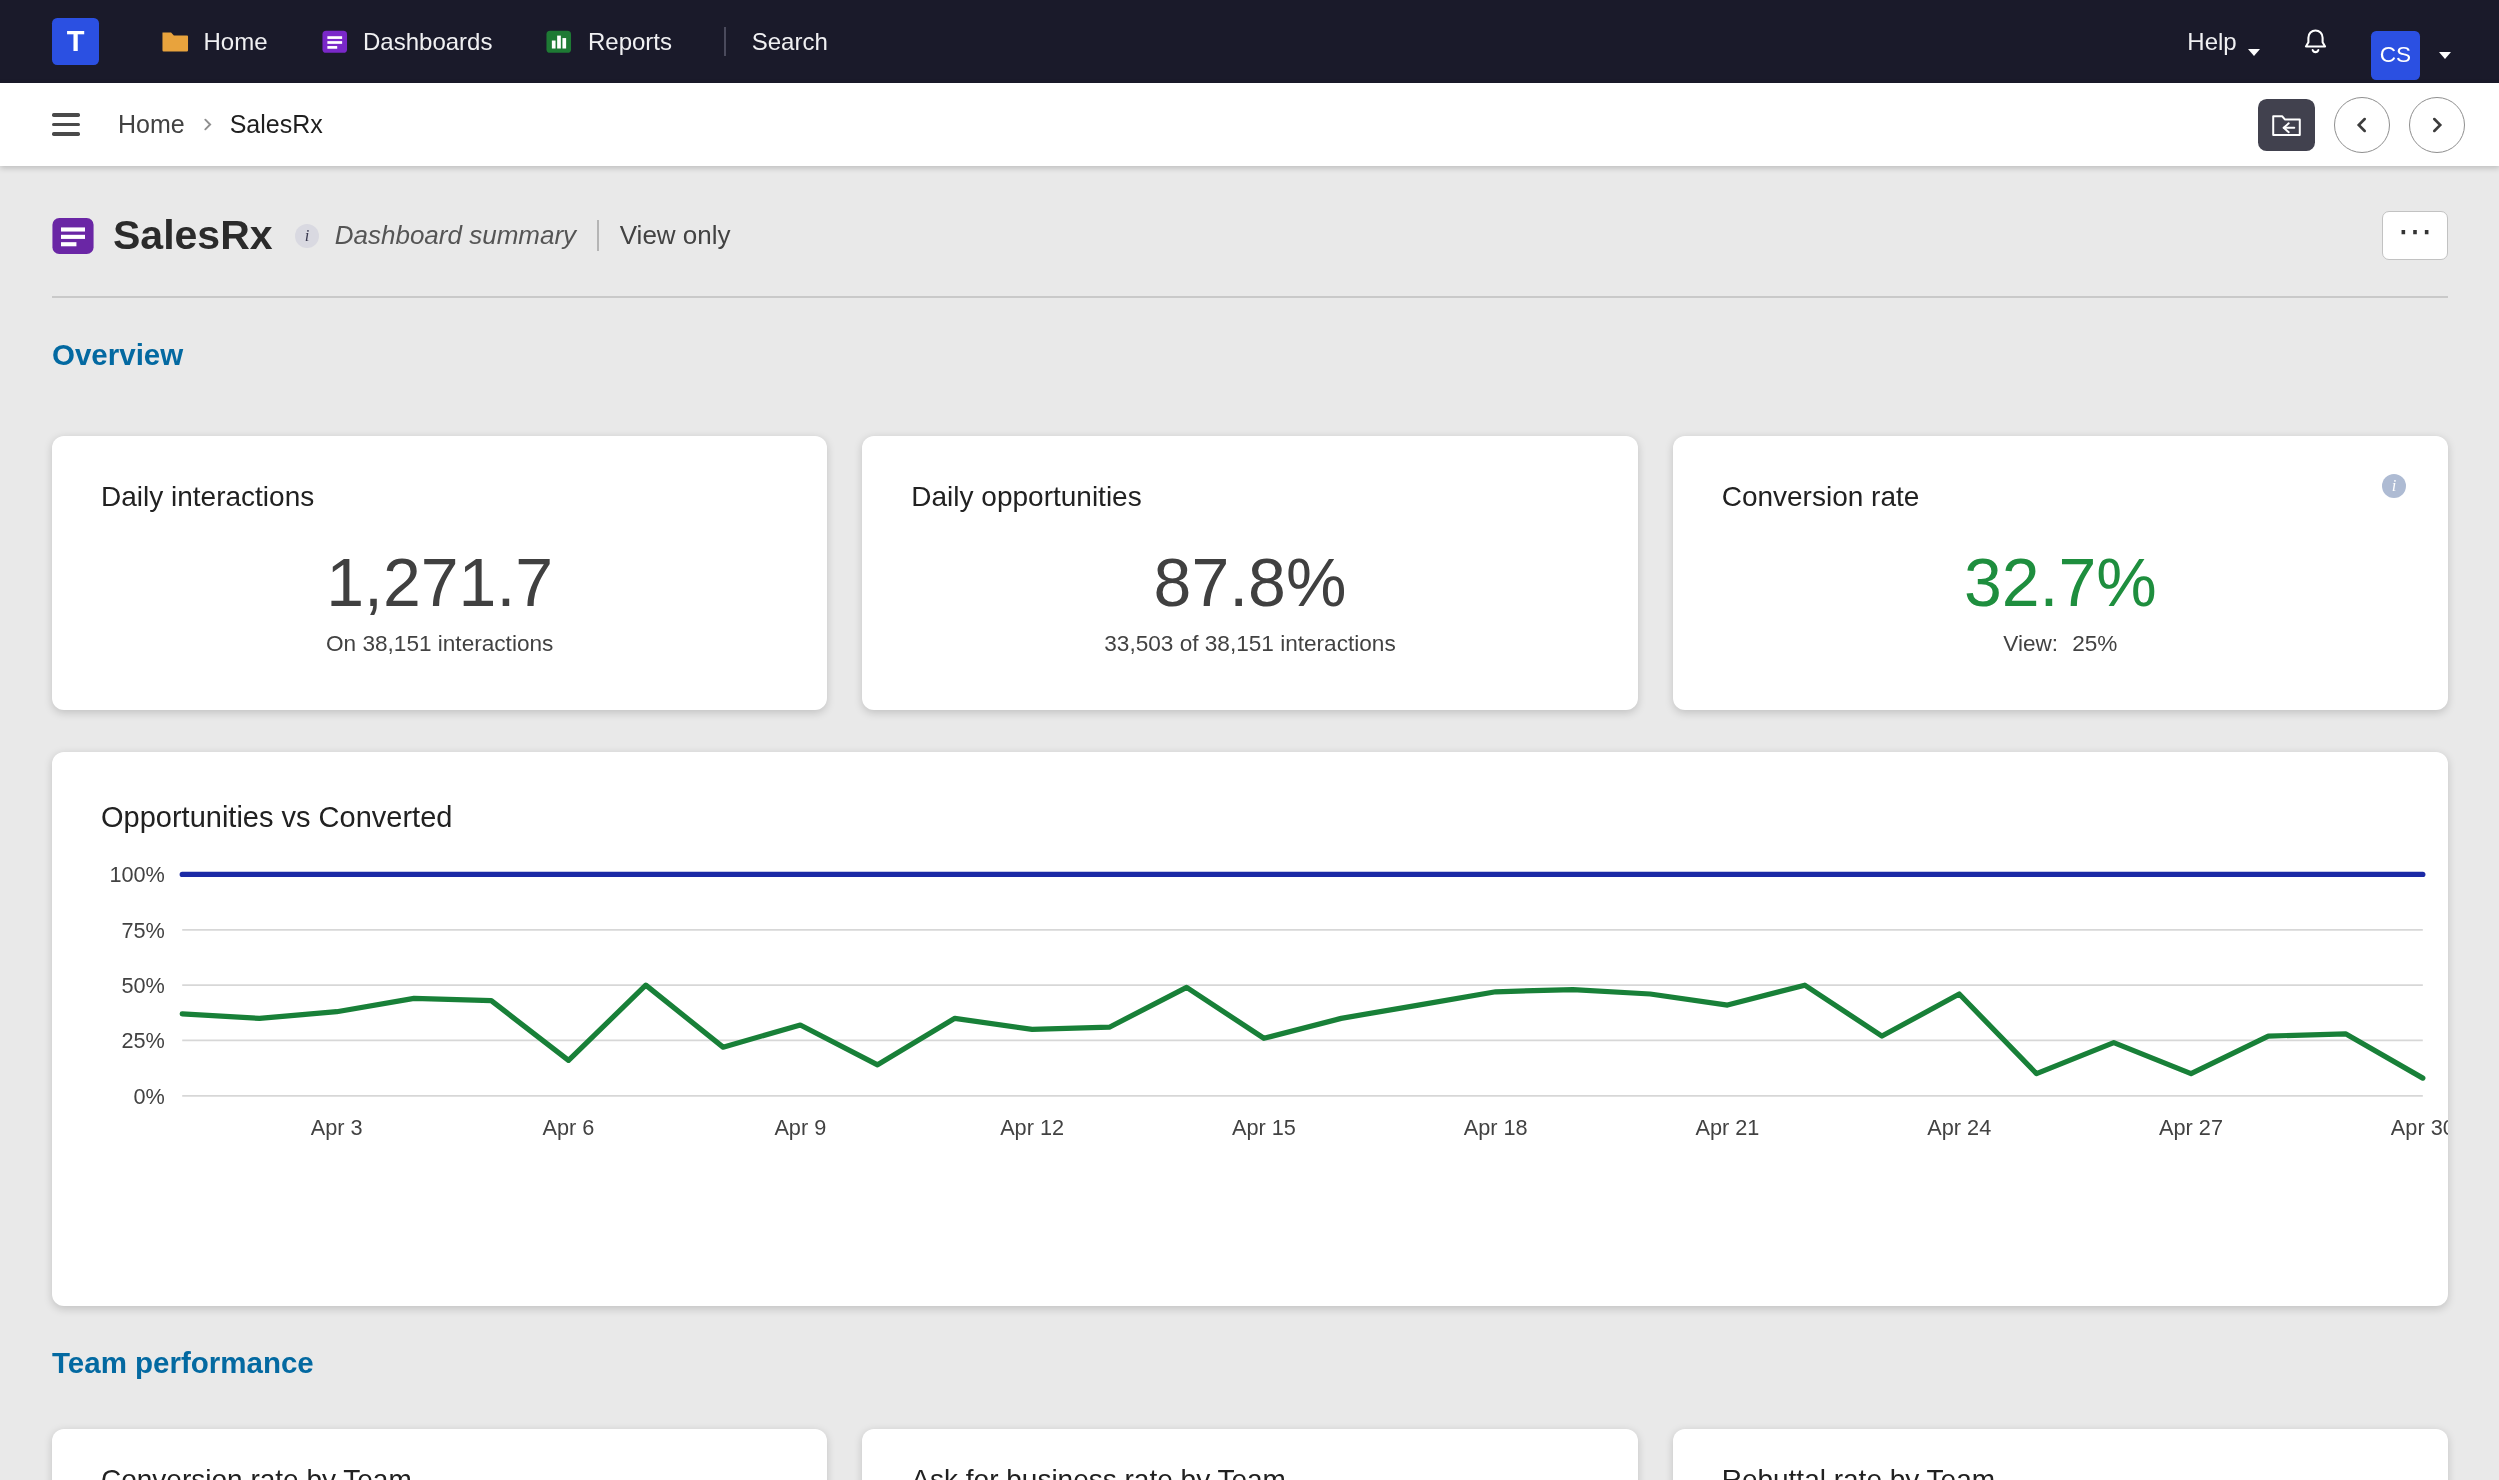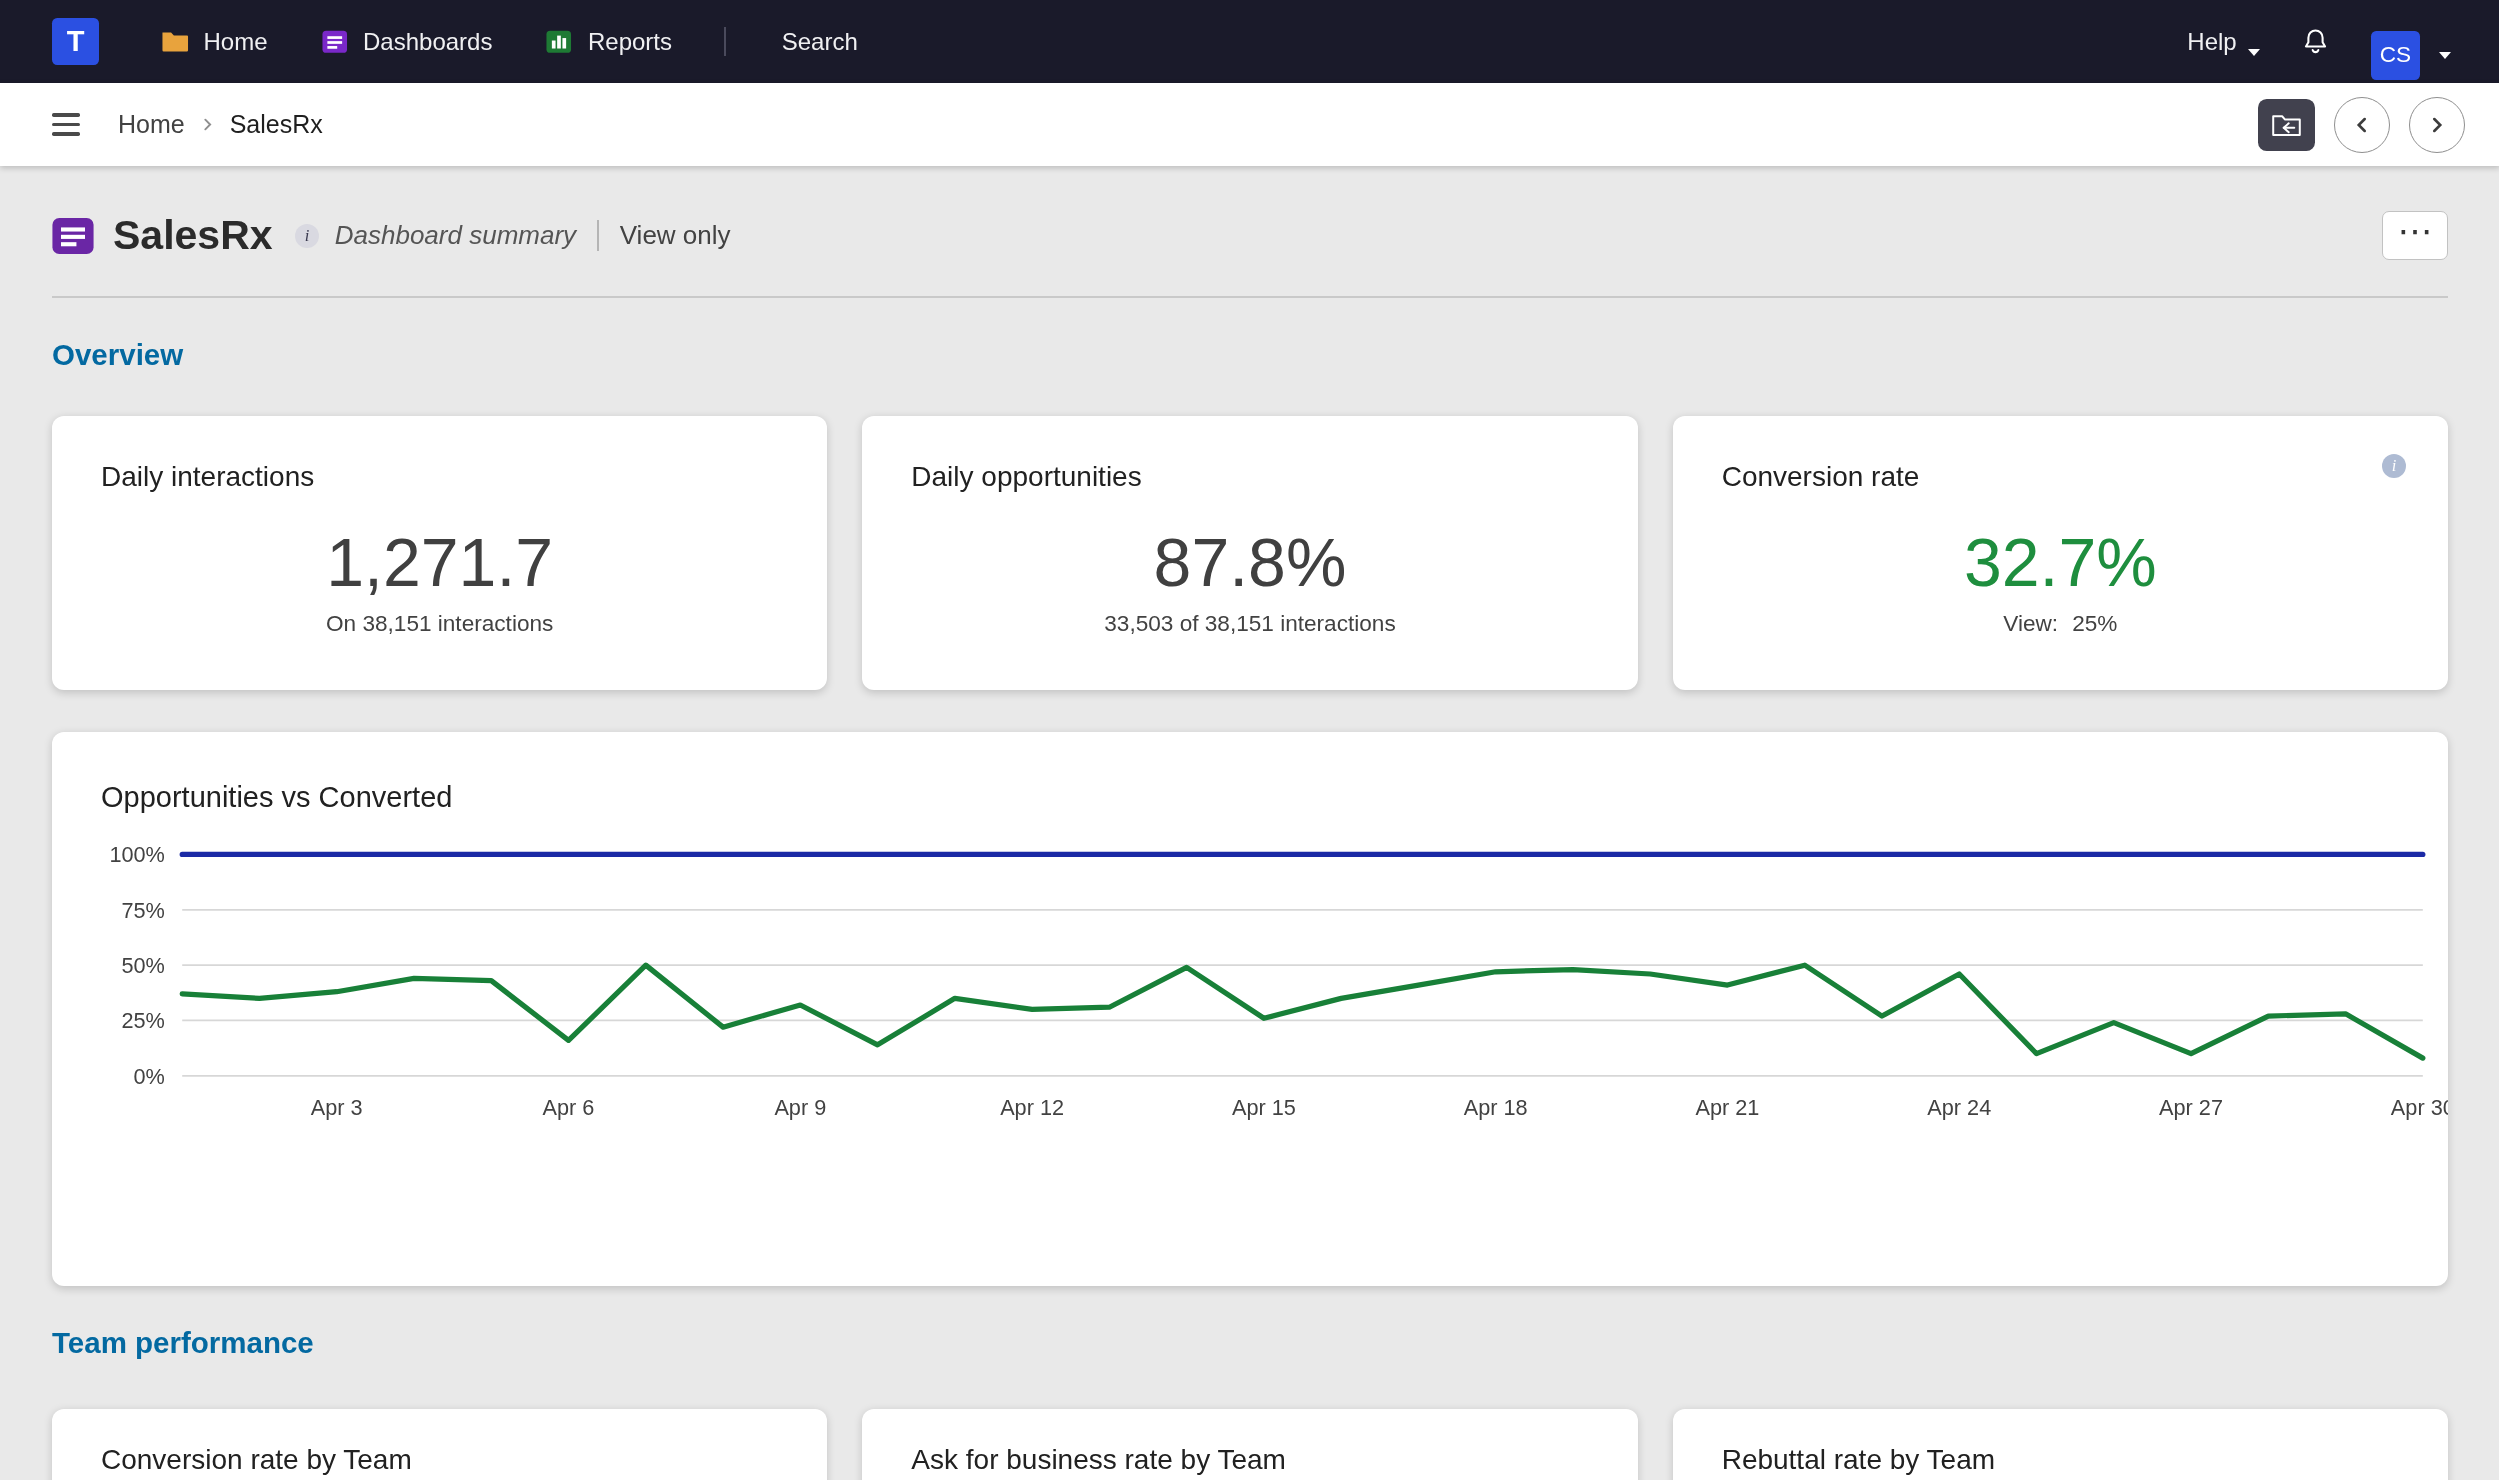--- a/index.html
+++ b/index.html
@@ -7,21 +7,21 @@
     font-family:"Liberation Sans","DejaVu Sans",sans-serif;}
 
   
   .topnav{height:83px;background:#1a1a2a;display:flex;align-items:center;
     padding:0 49px 0 52px;color:#f0f0f2;}
   .logo{width:47px;height:47px;border-radius:5.2px;background:#2b50e2;color:#fff;
     font-weight:bold;font-size:29px;display:flex;align-items:center;justify-content:center;cursor:pointer;}
   .nav-items{display:flex;align-items:center;margin-left:61px;gap:52px;}
   .nav-item{display:flex;align-items:center;gap:14px;font-size:24px;cursor:pointer;}
   .nav-divider{width:1.7px;height:29.5px;background:#4a4a5c;margin-left:52px;}
-  .nav-search{font-size:24px;margin-left:56px;cursor:pointer;}
+  .nav-search{font-size:24px;margin-left:26px;cursor:pointer;}
   .nav-right{margin-left:auto;display:flex;align-items:center;gap:40px;}
   .help{display:flex;align-items:flex-end;gap:11.3px;font-size:24px;cursor:pointer;}
   .caret{width:0;height:0;border-left:6px solid transparent;border-right:6px solid transparent;
     border-top:7.8px solid #fff;}
   .avatar-wrap{display:flex;align-items:center;gap:19px;cursor:pointer;margin-top:27px;}
   .avatar{width:49px;height:49px;border-radius:5.2px;background:#2b50e2;display:flex;
     align-items:center;justify-content:center;font-size:22.6px;color:#fff;}
 
   
   .crumb-bar{height:83px;background:#fff;display:flex;align-items:center;
@@ -48,21 +48,21 @@
   .sep{width:1.7px;height:31px;background:#b5b5b5;margin:0 21px;}
   .view-only{font-size:26px;color:#424242;}
   .more-btn{margin-left:auto;width:66px;height:49px;border:1.7px solid #c2c2c2;border-radius:7px;
     background:#fff;font-size:35px;color:#333;display:flex;align-items:center;justify-content:center;
     cursor:pointer;padding-bottom:8.7px;}
   .header-divider{height:1.7px;background:#c9c9c9;margin-top:36px;}
 
   
   .section-heading{font-size:29.5px;font-weight:bold;color:#0369a1;margin-top:40px;}
   .kpi-grid,.team-grid{display:grid;grid-template-columns:1fr 1fr 1fr;gap:35px;}
-  .kpi-grid{margin-top:44px;}
+  .kpi-grid{margin-top:64px;}
   .card{background:#fff;border-radius:12px;box-shadow:0 2.6px 8.7px rgba(0,0,0,.17);}
   .kpi-card{height:274px;padding:45px 49px 0;position:relative;}
   .kpi-title{font-size:28px;color:#212121;}
   .kpi-value{text-align:center;font-size:68px;color:#404040;margin-top:35px;line-height:1;}
   .kpi-value.green{color:#1e8e3e;}
   .kpi-caption{text-align:center;font-size:22.6px;color:#424242;margin-top:15.6px;}
   .goal-caption{display:flex;justify-content:center;gap:14px;}
   .kpi-info{position:absolute;top:38px;right:42px;width:24px;height:24px;border-radius:50%;
     background:#aebbd3;color:#fff;font-family:"Liberation Serif",serif;font-style:italic;
     font-size:16.5px;display:flex;align-items:center;justify-content:center;cursor:pointer;}

